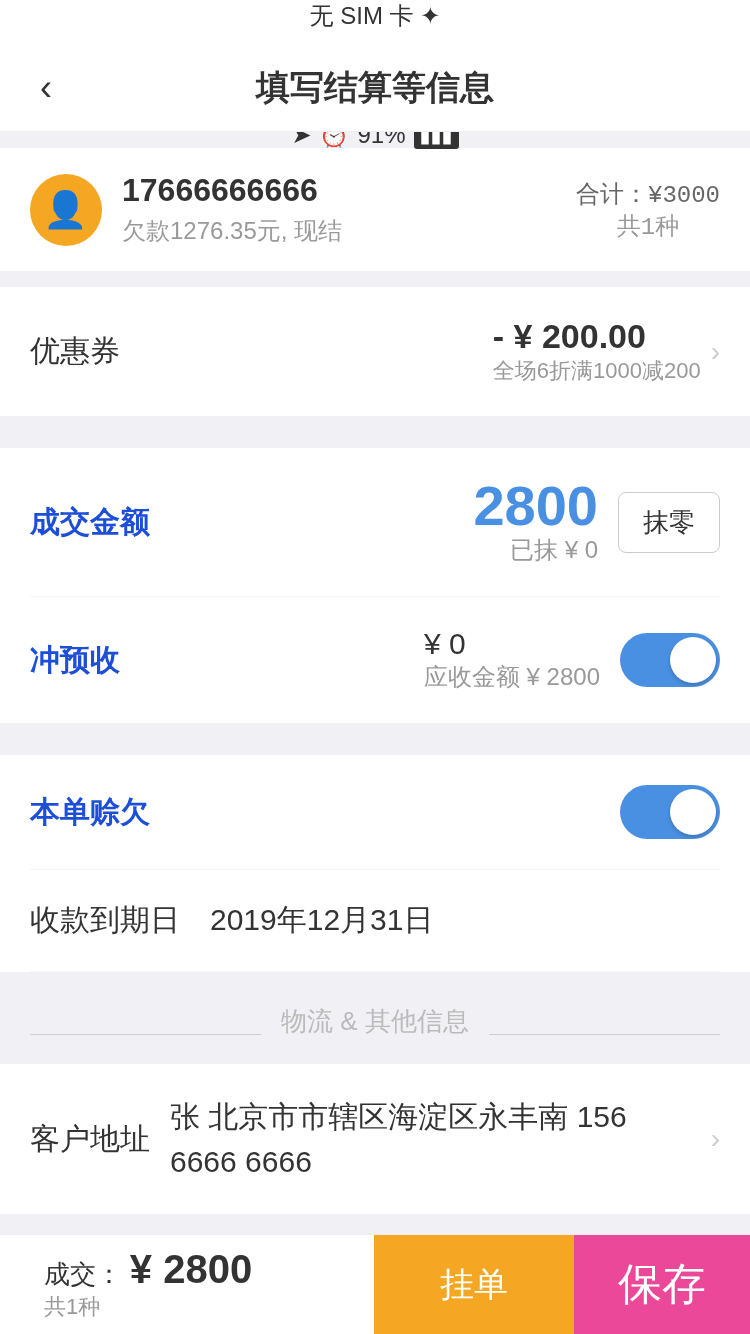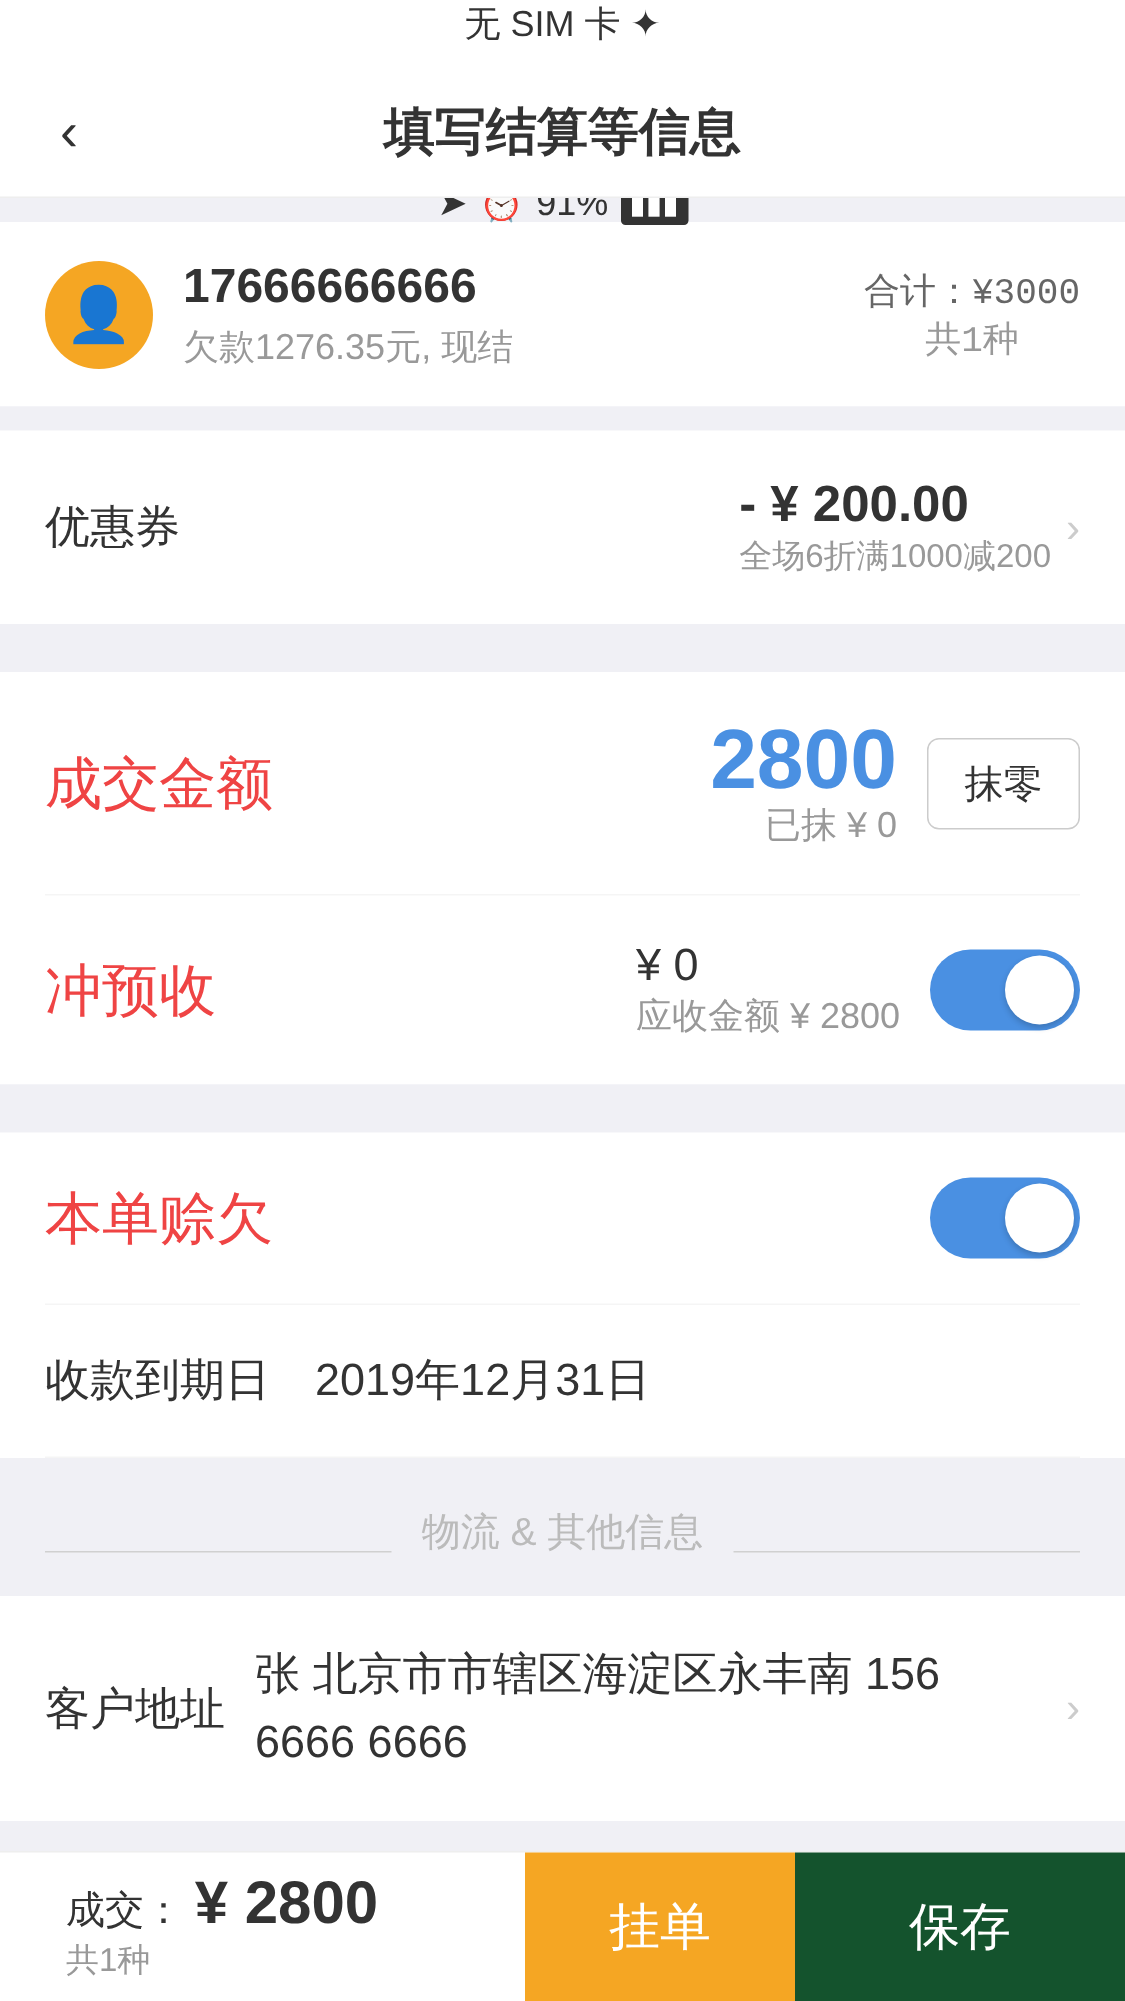--- a/index.html
+++ b/index.html
@@ -109,21 +109,21 @@
     .form-row {
       display: flex;
       align-items: center;
       justify-content: space-between;
       padding: 30px 0;
       border-bottom: 1px solid #f5f5f5;
       min-height: 88px;
     }
     .form-row:last-child { border-bottom: none; gap: 37px; }
 
-    .form-label { font-size: 38px; color: #ef4444; min-width: 120px; }
+    .form-label { font-size: 30px; color: #1d4ed8; min-width: 120px; font-weight: bold; }
 
     .transaction-amount { font-size: 56px; font-weight: 700; color: #4a90e2; line-height: 1; }
     .amount-sub { font-size: 24px; color: #999; }
 
     .round-button {
       border: 1px solid #ccc;
       border-radius: 8px;
       padding: 12px 24px;
       font-size: 26px;
       color: #333;
@@ -244,39 +244,39 @@
       flex: 1;
       padding: 0 44px;
       display: flex;
       flex-direction: column;
       justify-content: center;
     }
     .bottom-deal { font-size: 26px; color: #333; }
     .bottom-amount { font-size: 40px; font-weight: 700; color: #333; display: inline; }
     .bottom-count { font-size: 22px; color: #999; }
     .btn-hold {
-      width: 180px;
+      width: 200px;
       height: 100px;
       background: #f5a623;
       display: flex;
       align-items: center;
       justify-content: center;
       font-size: 34px;
       color: #fff;
       cursor: pointer;
       font-weight: 500;
     }
     .btn-save {
-      width: 220px;
+      width: 176px;
       height: 100px;
-      background: #14532d;
+      background: #ec4899;
       display: flex;
       align-items: center;
       justify-content: center;
-      font-size: 34px;
+      font-size: 44px;
       color: #fff;
       cursor: pointer;
       font-weight: 500;
     }
   </style>
 </head>
 <body>
 
 <div class="status-bar">
   <div class="status-left">

